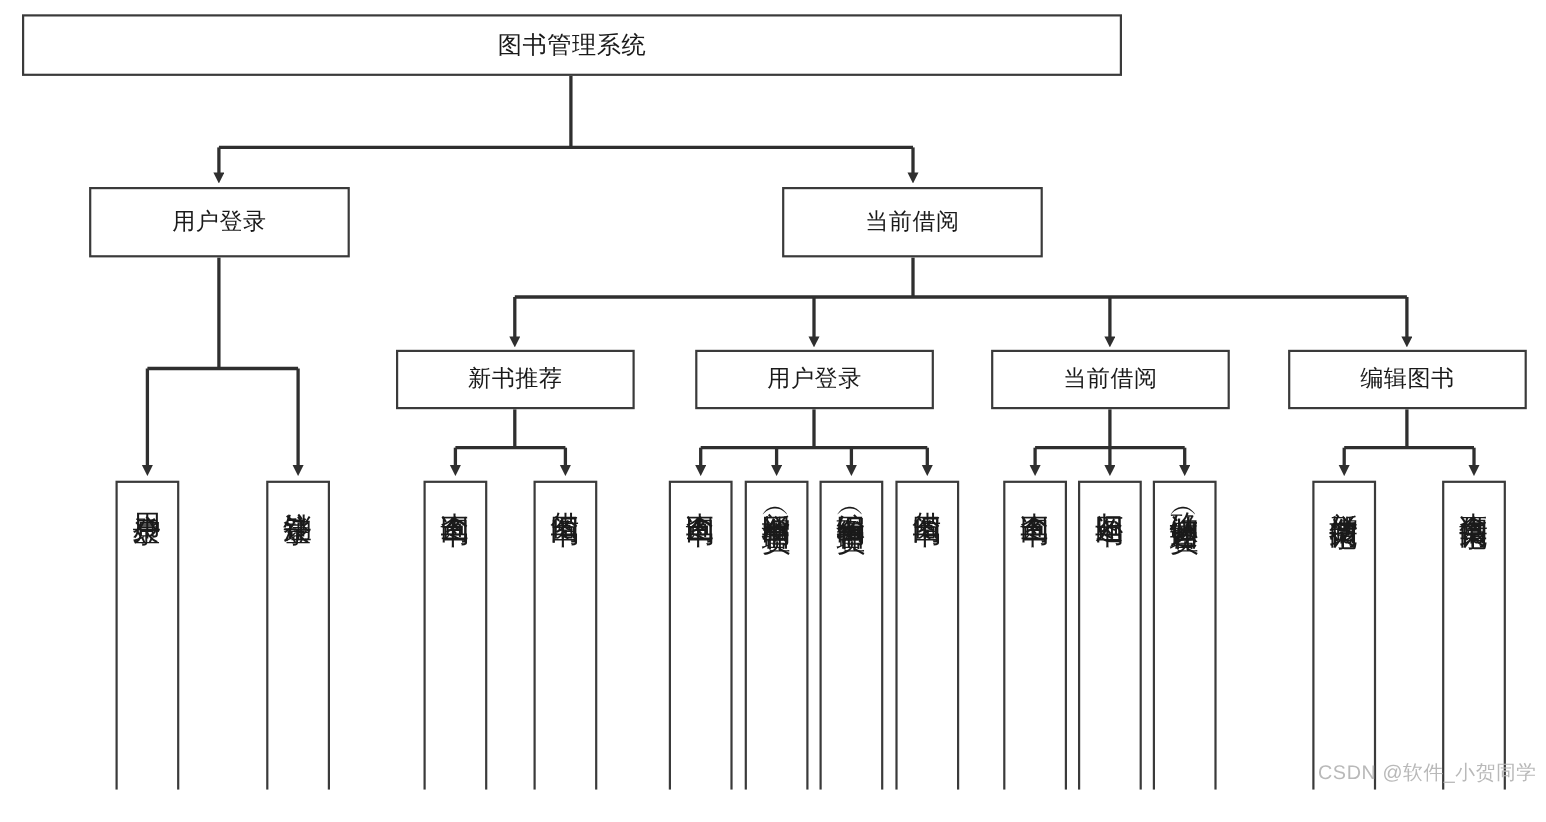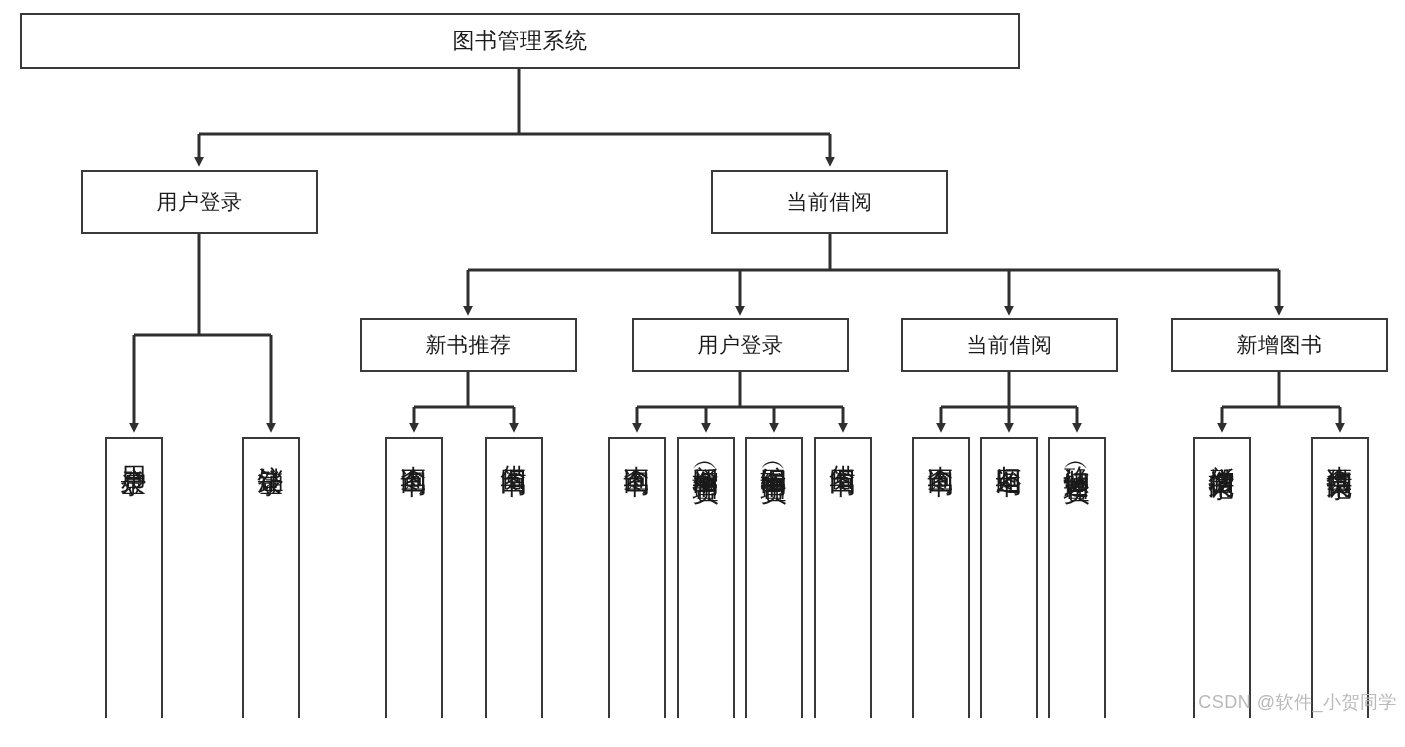--- a/index.html
+++ b/index.html
@@ -142,21 +142,21 @@
   <div class="node horiz" style="left:360px; top:318px; width:217px; height:54px;">
     <span class="label">新书推荐</span>
   </div>
   <div class="node horiz" style="left:632px; top:318px; width:217px; height:54px;">
     <span class="label">用户登录</span>
   </div>
   <div class="node horiz" style="left:901px; top:318px; width:217px; height:54px;">
     <span class="label">当前借阅</span>
   </div>
   <div class="node horiz" style="left:1171px; top:318px; width:217px; height:54px;">
-    <span class="label">新增图书</span>
+    <span class="label">编辑图书</span>
   </div>
 
   <div class="node vert" style="left:105px; top:437px; width:58px; height:297px;">
     <span class="label">用户登录</span>
   </div>
   <div class="node vert" style="left:242px; top:437px; width:58px; height:297px;">
     <span class="label">注销登录</span>
   </div>
 
   <div class="node vert" style="left:385px; top:437px; width:58px; height:297px;">

